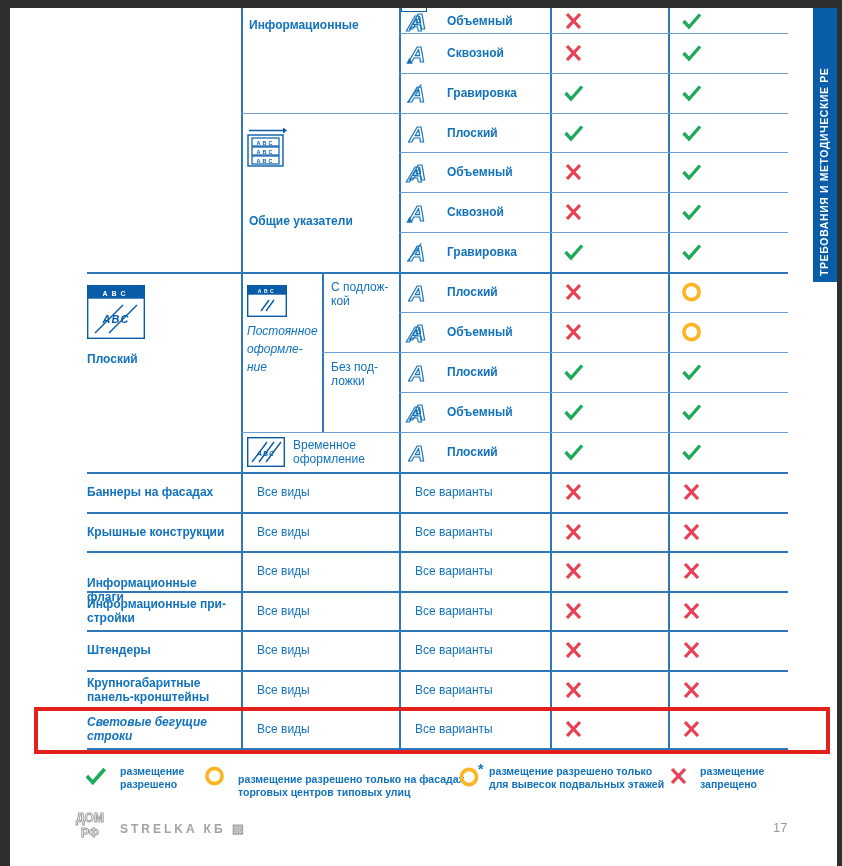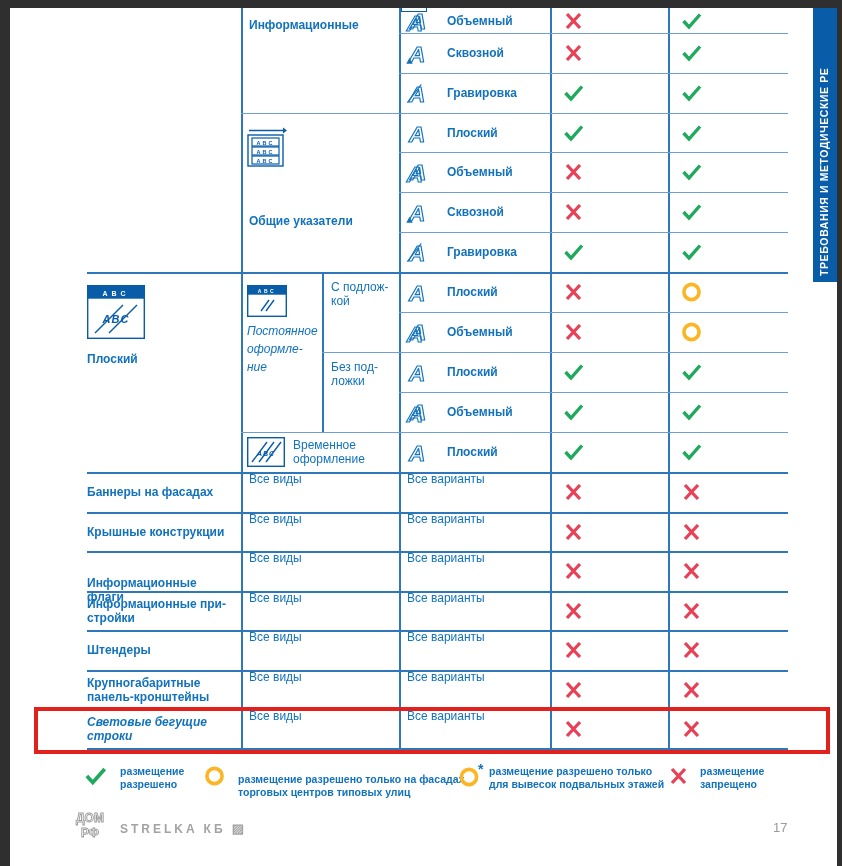--- a/index.html
+++ b/index.html
@@ -10,21 +10,21 @@
   .vl{position:absolute;width:1.5px;background:#2f77bb;}
   .hl{position:absolute;height:1px;background:#6d9fd4;}
   .hl2{position:absolute;height:1.5px;background:#2f77bb;}
   .cell{position:absolute;box-sizing:border-box;color:#1272bc;font-size:12px;}
   .cat-label{font-weight:bold;line-height:14px;width:142px;}
   .sub-label{font-weight:bold;}
   .plain{font-weight:normal;}
   .trow{display:flex;align-items:center;gap:15px;padding-left:3px;overflow:hidden;}
   .trow .tlabel{font-weight:bold;}
   .markcell{display:flex;align-items:center;padding-left:11px;overflow:hidden;}
-  .simplecell{display:flex;padding-left:8px;line-height:14px;}
+  .simplecell{display:flex;align-items:center;padding-left:16px;line-height:14px;}
   .simplecat{display:flex;align-items:center;font-weight:bold;line-height:14px;}
   
   .tabl-icon{position:absolute;left:0;top:0;width:36px;height:17px;background:#085ca8;
              color:#fff;font-size:5.5px;letter-spacing:2px;text-align:center;line-height:8px;
              padding-top:3px;box-sizing:border-box;}
   .remnant{position:absolute;left:160px;top:0;width:26px;height:4px;background:#fff;
            border:1.5px solid #085ca8;border-top:none;box-sizing:border-box;}
   
   #banner{position:absolute;left:803px;top:0;width:24px;height:274px;background:#085ca8;overflow:hidden;}
   #banner .btxt{position:absolute;left:5px;top:268px;transform:rotate(-90deg);transform-origin:0 0;

